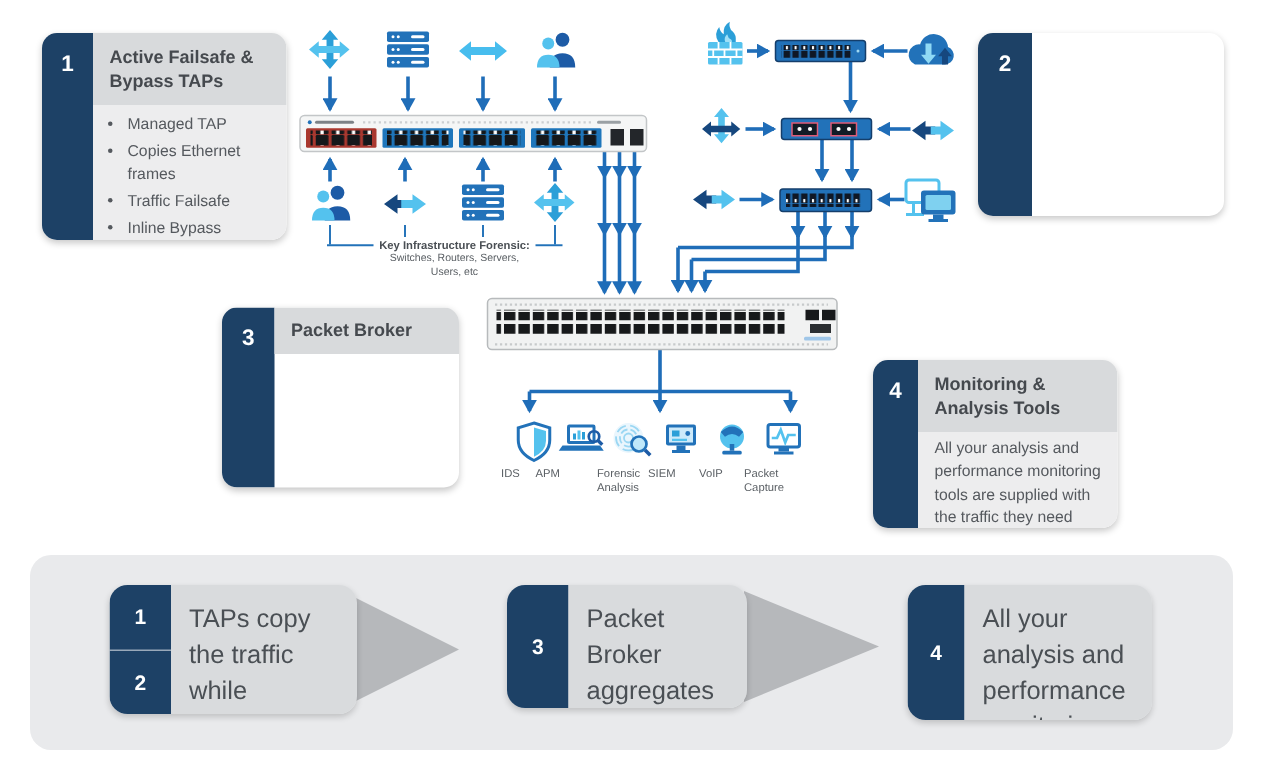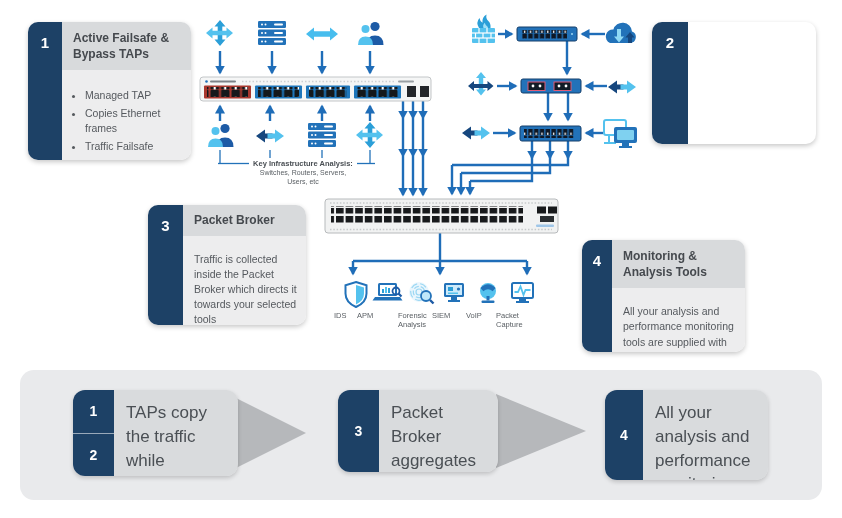--- a/index.html
+++ b/index.html
@@ -11,21 +11,21 @@
 
   
   .card{position:absolute;display:flex;border-radius:10px;overflow:hidden;
         box-shadow:0 2px 5px rgba(0,0,0,.22);}
   .card .num{background:#1d4166;color:#fff;font-weight:700;font-size:15px;
              display:flex;justify-content:center;align-items:flex-start;padding-top:12px;}
   .card .main{flex:1;display:flex;flex-direction:column;}
   .card .hdr{background:#d8dadc;color:#45494e;font-weight:700;font-size:12px;
              line-height:1.3;padding:9px 7px 8px 11px;}
   .card .bod{background:#ededee;color:#55595e;font-size:10.5px;line-height:1.45;
-             padding:16px 8px 8px 11px;flex:1;}
+             padding:4px 8px 8px 11px;flex:1;}
   .card .bod ul{margin:2px 0 0 12px;padding:0;}
   .card .bod li{margin-bottom:2.5px;}
   #card1{left:28px;top:22px;width:163px;height:138px;} #card1 .num{width:34px;}
   #card2{left:652px;top:22px;width:164px;height:122px;} #card2 .num{width:36px;}
   #card3{left:148px;top:205px;width:158px;height:120px;} #card3 .num{width:35px;}
   #card3 .hdr{padding-top:8px;padding-bottom:7px;}
   #card4{left:582px;top:240px;width:163px;height:112px;} #card4 .num{width:30px;}
 
   
   .tool-label{position:absolute;top:311px;width:44px;text-align:left;
@@ -344,34 +344,33 @@
   </div>
 
   <div class="card" id="card2">
     <div class="num">2</div>
   </div>
 
   <div class="card" id="card3">
     <div class="num">3</div>
     <div class="main">
       <div class="hdr">Packet Broker</div>
-      <div class="bod">Traffic is collected inside the Packet Broker which directs it towards your selected tools</div>
     </div>
   </div>
 
   <div class="card" id="card4">
     <div class="num">4</div>
     <div class="main">
       <div class="hdr">Monitoring &amp; Analysis Tools</div>
       <div class="bod">All your analysis and performance monitoring tools are supplied with the traffic they need</div>
     </div>
   </div>
 
   <div class="infra-note">
-    <div class="l1">Key Infrastructure Analysis:</div>
+    <div class="l1">Key Infrastructure Forensic:</div>
     <div class="l2">Switches, Routers, Servers,</div>
     <div class="l2">Users, etc</div>
   </div>
 
   <div class="tool-label" style="left:334px">IDS</div>
   <div class="tool-label" style="left:357px">APM</div>
   <div class="tool-label" style="left:398px">Forensic Analysis</div>
   <div class="tool-label" style="left:432px">SIEM</div>
   <div class="tool-label" style="left:466px">VoIP</div>
   <div class="tool-label" style="left:496px">Packet Capture</div>

